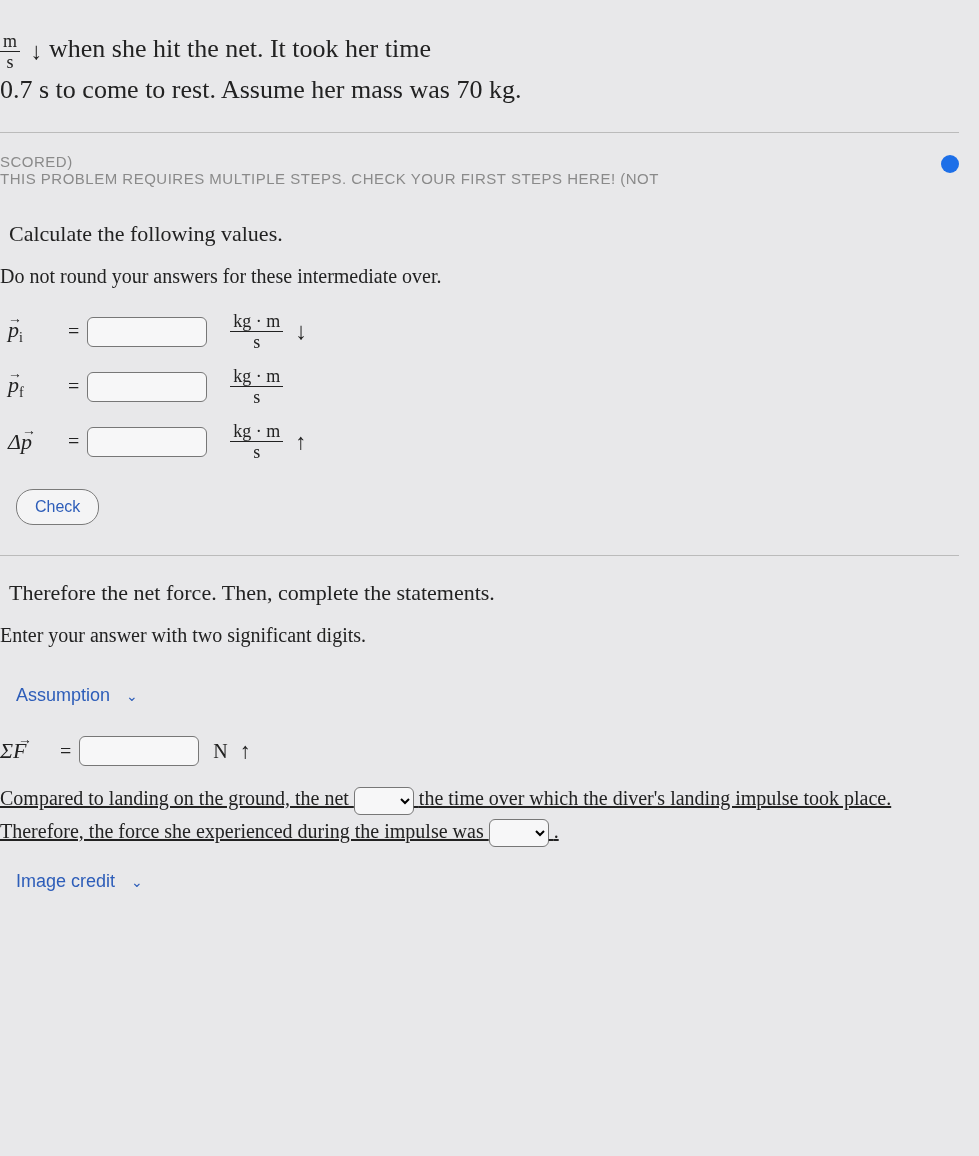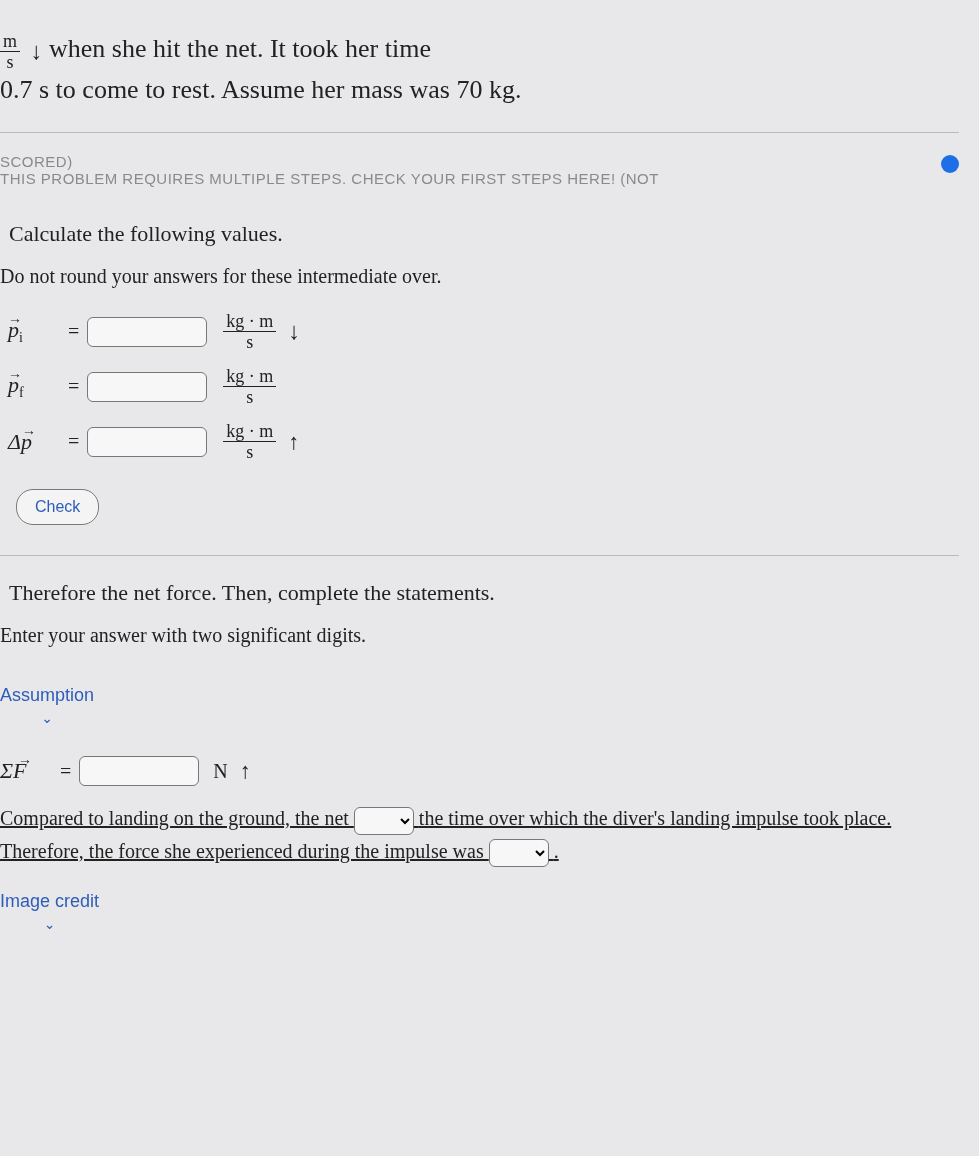--- a/index.html
+++ b/index.html
@@ -30,38 +30,37 @@
   .var { font-style: italic; font-family: 'Times New Roman', serif; font-size: 22px; min-width: 52px; position:relative; }
   .vec-arrow { position:absolute; top:-6px; left:0; font-size:14px; }
   .sub { font-size: 14px; vertical-align: sub; font-style: normal; }
   .eq { font-size: 20px; }
   input.blank {
     width: 120px; height: 30px;
     border: 1.5px solid #777; border-radius: 6px;
     background: #f7f7f8;
     font-size: 16px; padding: 0 6px;
   }
-  .unit { margin-left: 8px; }
+  .unit { margin-left: 15px; }
   button.check {
     margin: 12px 0 0 8px;
     padding: 8px 18px;
     border: 1.5px solid #7a7a7a;
     background: #f4f4f5;
     border-radius: 17px;
     font-size: 16px;
     color: #2d5db9;
     font-family: -apple-system, Helvetica, Arial, sans-serif;
     cursor: pointer;
   }
   .assumption, .credit {
-    display:inline-flex; align-items:center; gap:4px;
+    display:inline-flex; align-items:center; gap:16px;
     color: #2d5db9; cursor:pointer; font-size: 18px;
-    margin: 14px 0;
+    margin: 14px 16px;
     font-family: -apple-system, Helvetica, Arial, sans-serif;
-    flex-direction: column;
   }
   .chev { font-size: 14px; }
   .sentence { font-size: 20px; line-height: 1.6; margin: 16px 0 10px; text-decoration: underline; }
   select.inline {
     height: 28px; min-width: 60px;
     border: 1.5px solid #777; border-radius: 6px;
     background: #f7f7f8;
     font-size: 14px;
     vertical-align: middle;
   }

